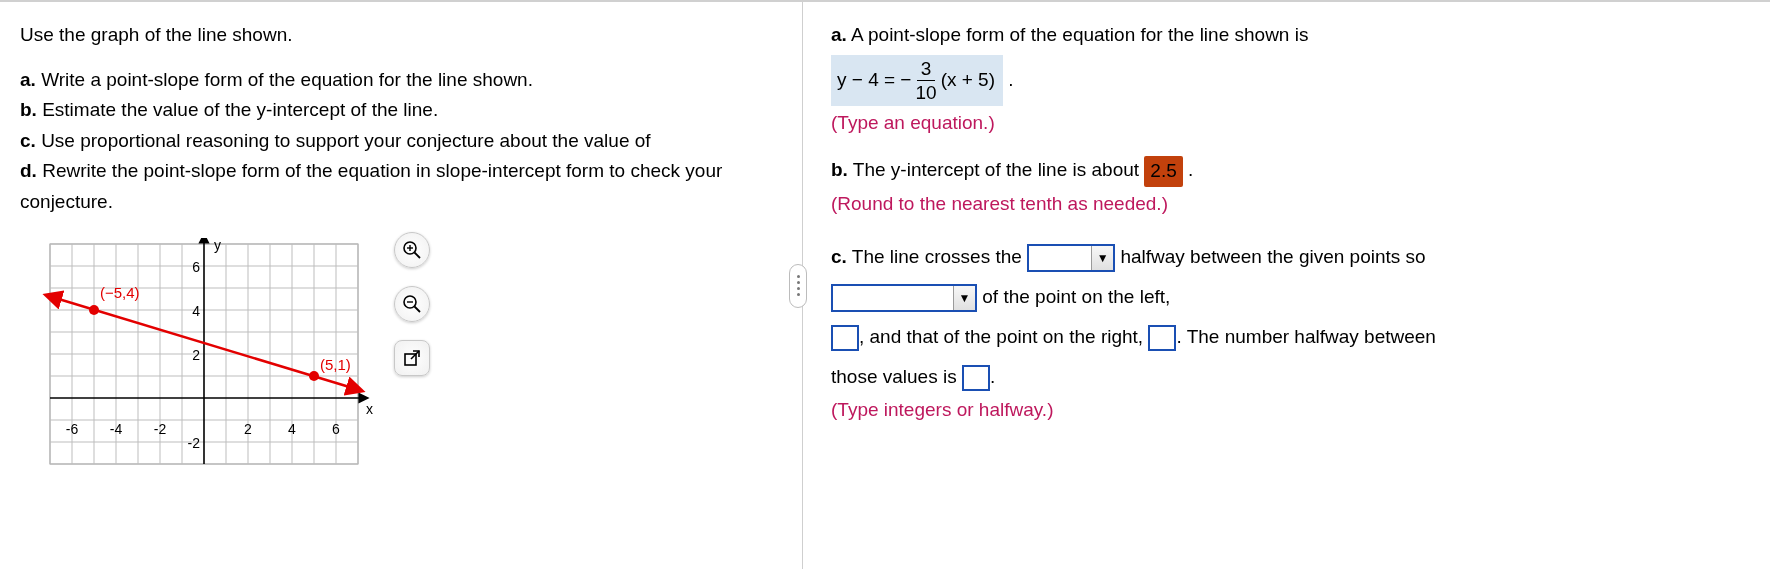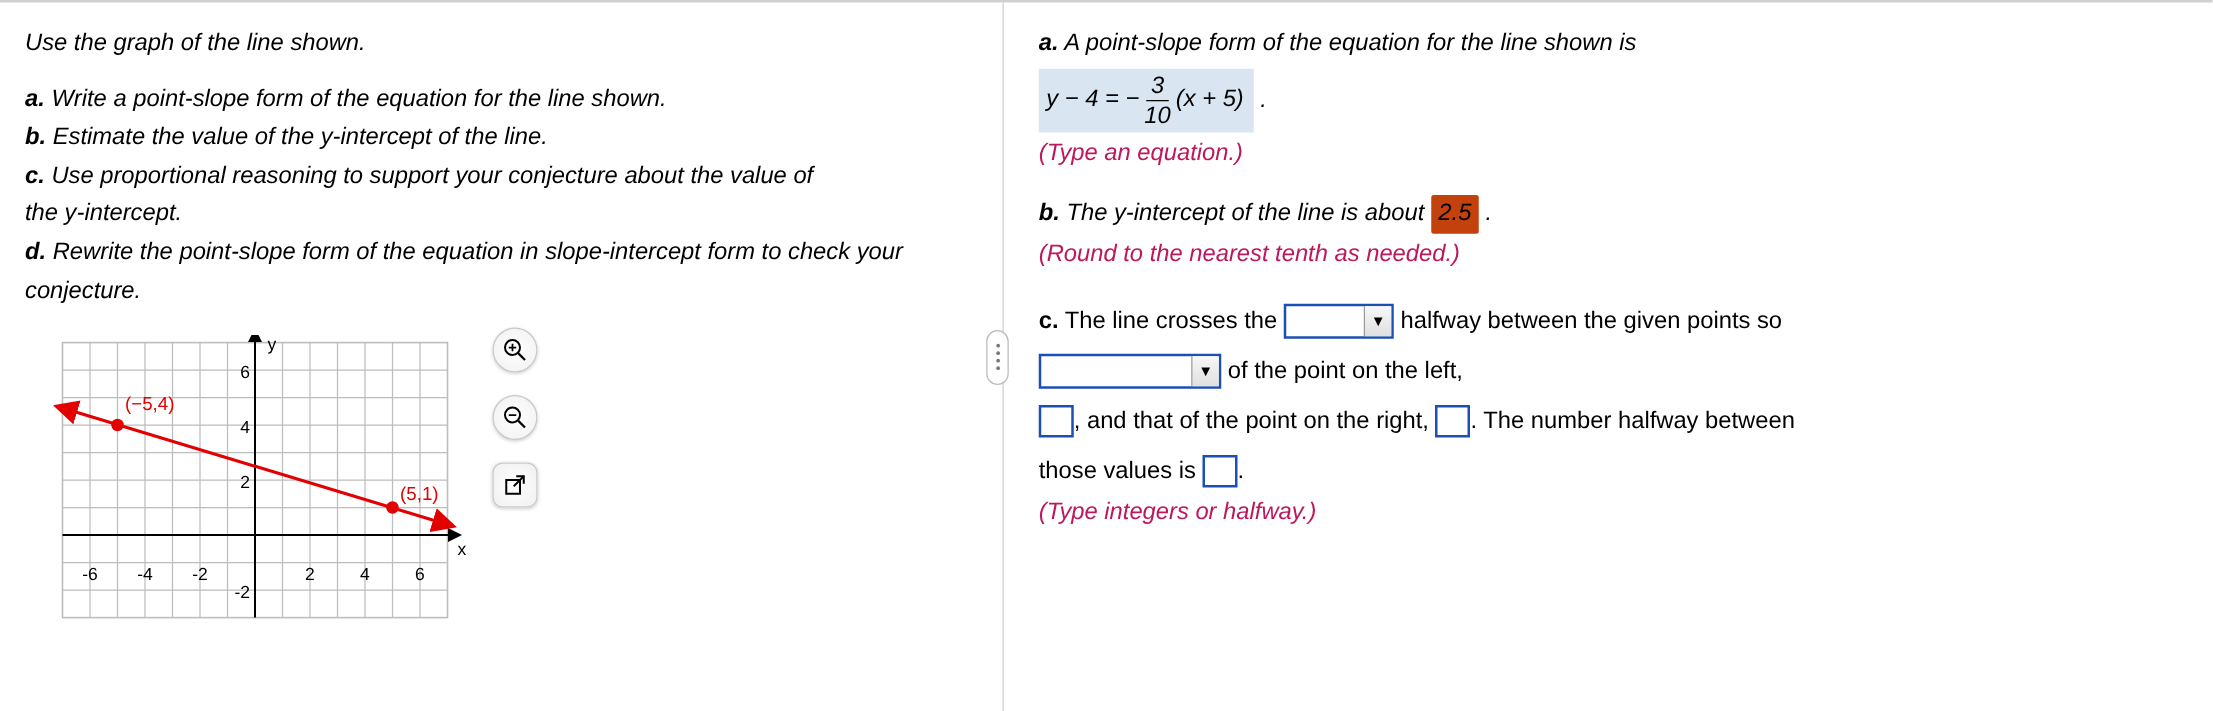--- a/index.html
+++ b/index.html
@@ -43,21 +43,21 @@
     display: flex;
     flex-direction: column;
     align-items: center;
     justify-content: center;
     gap: 3px;
     cursor: pointer;
   }
   .drag-handle .dot {
     width: 3px; height: 3px; background: #777; border-radius: 50%;
   }
-  .line { line-height: 1.4; margin-bottom: 4px; font-style: italic; }
+  .line { line-height: 1.4; margin-bottom: 4px; }
   .b { font-weight: bold; }
   .blue-instr { color: #be185d; }
   .answer-field {
     display: inline-block;
     background: #c2410c;
     padding: 2px 6px;
     border-radius: 2px;
     vertical-align: middle;
   }
   .fraction-wrap {
@@ -137,21 +137,20 @@
     <div style="height:14px"></div>
     <div class="line">
       <span class="b">a.</span><span> Write a point-slope form of the equation for the line shown.</span>
     </div>
     <div class="line">
       <span class="b">b.</span><span> Estimate the value of the y-intercept of the line.</span>
     </div>
     <div class="line">
       <span class="b">c.</span><span> Use proportional reasoning to support your conjecture about the value of</span>
     </div>
-    <div class="line">the y-intercept.</div>
     <div class="line">
       <span class="b">d.</span><span> Rewrite the point-slope form of the equation in slope-intercept form to check your</span>
     </div>
     <div class="line">conjecture.</div>
 
     <div class="graph-area">
       <svg width="340" height="260" viewBox="0 0 340 260">
 
         <defs>
           <marker id="arr" viewBox="0 0 10 10" refX="5" refY="5" markerWidth="7" markerHeight="7" orient="auto-start-reverse">

